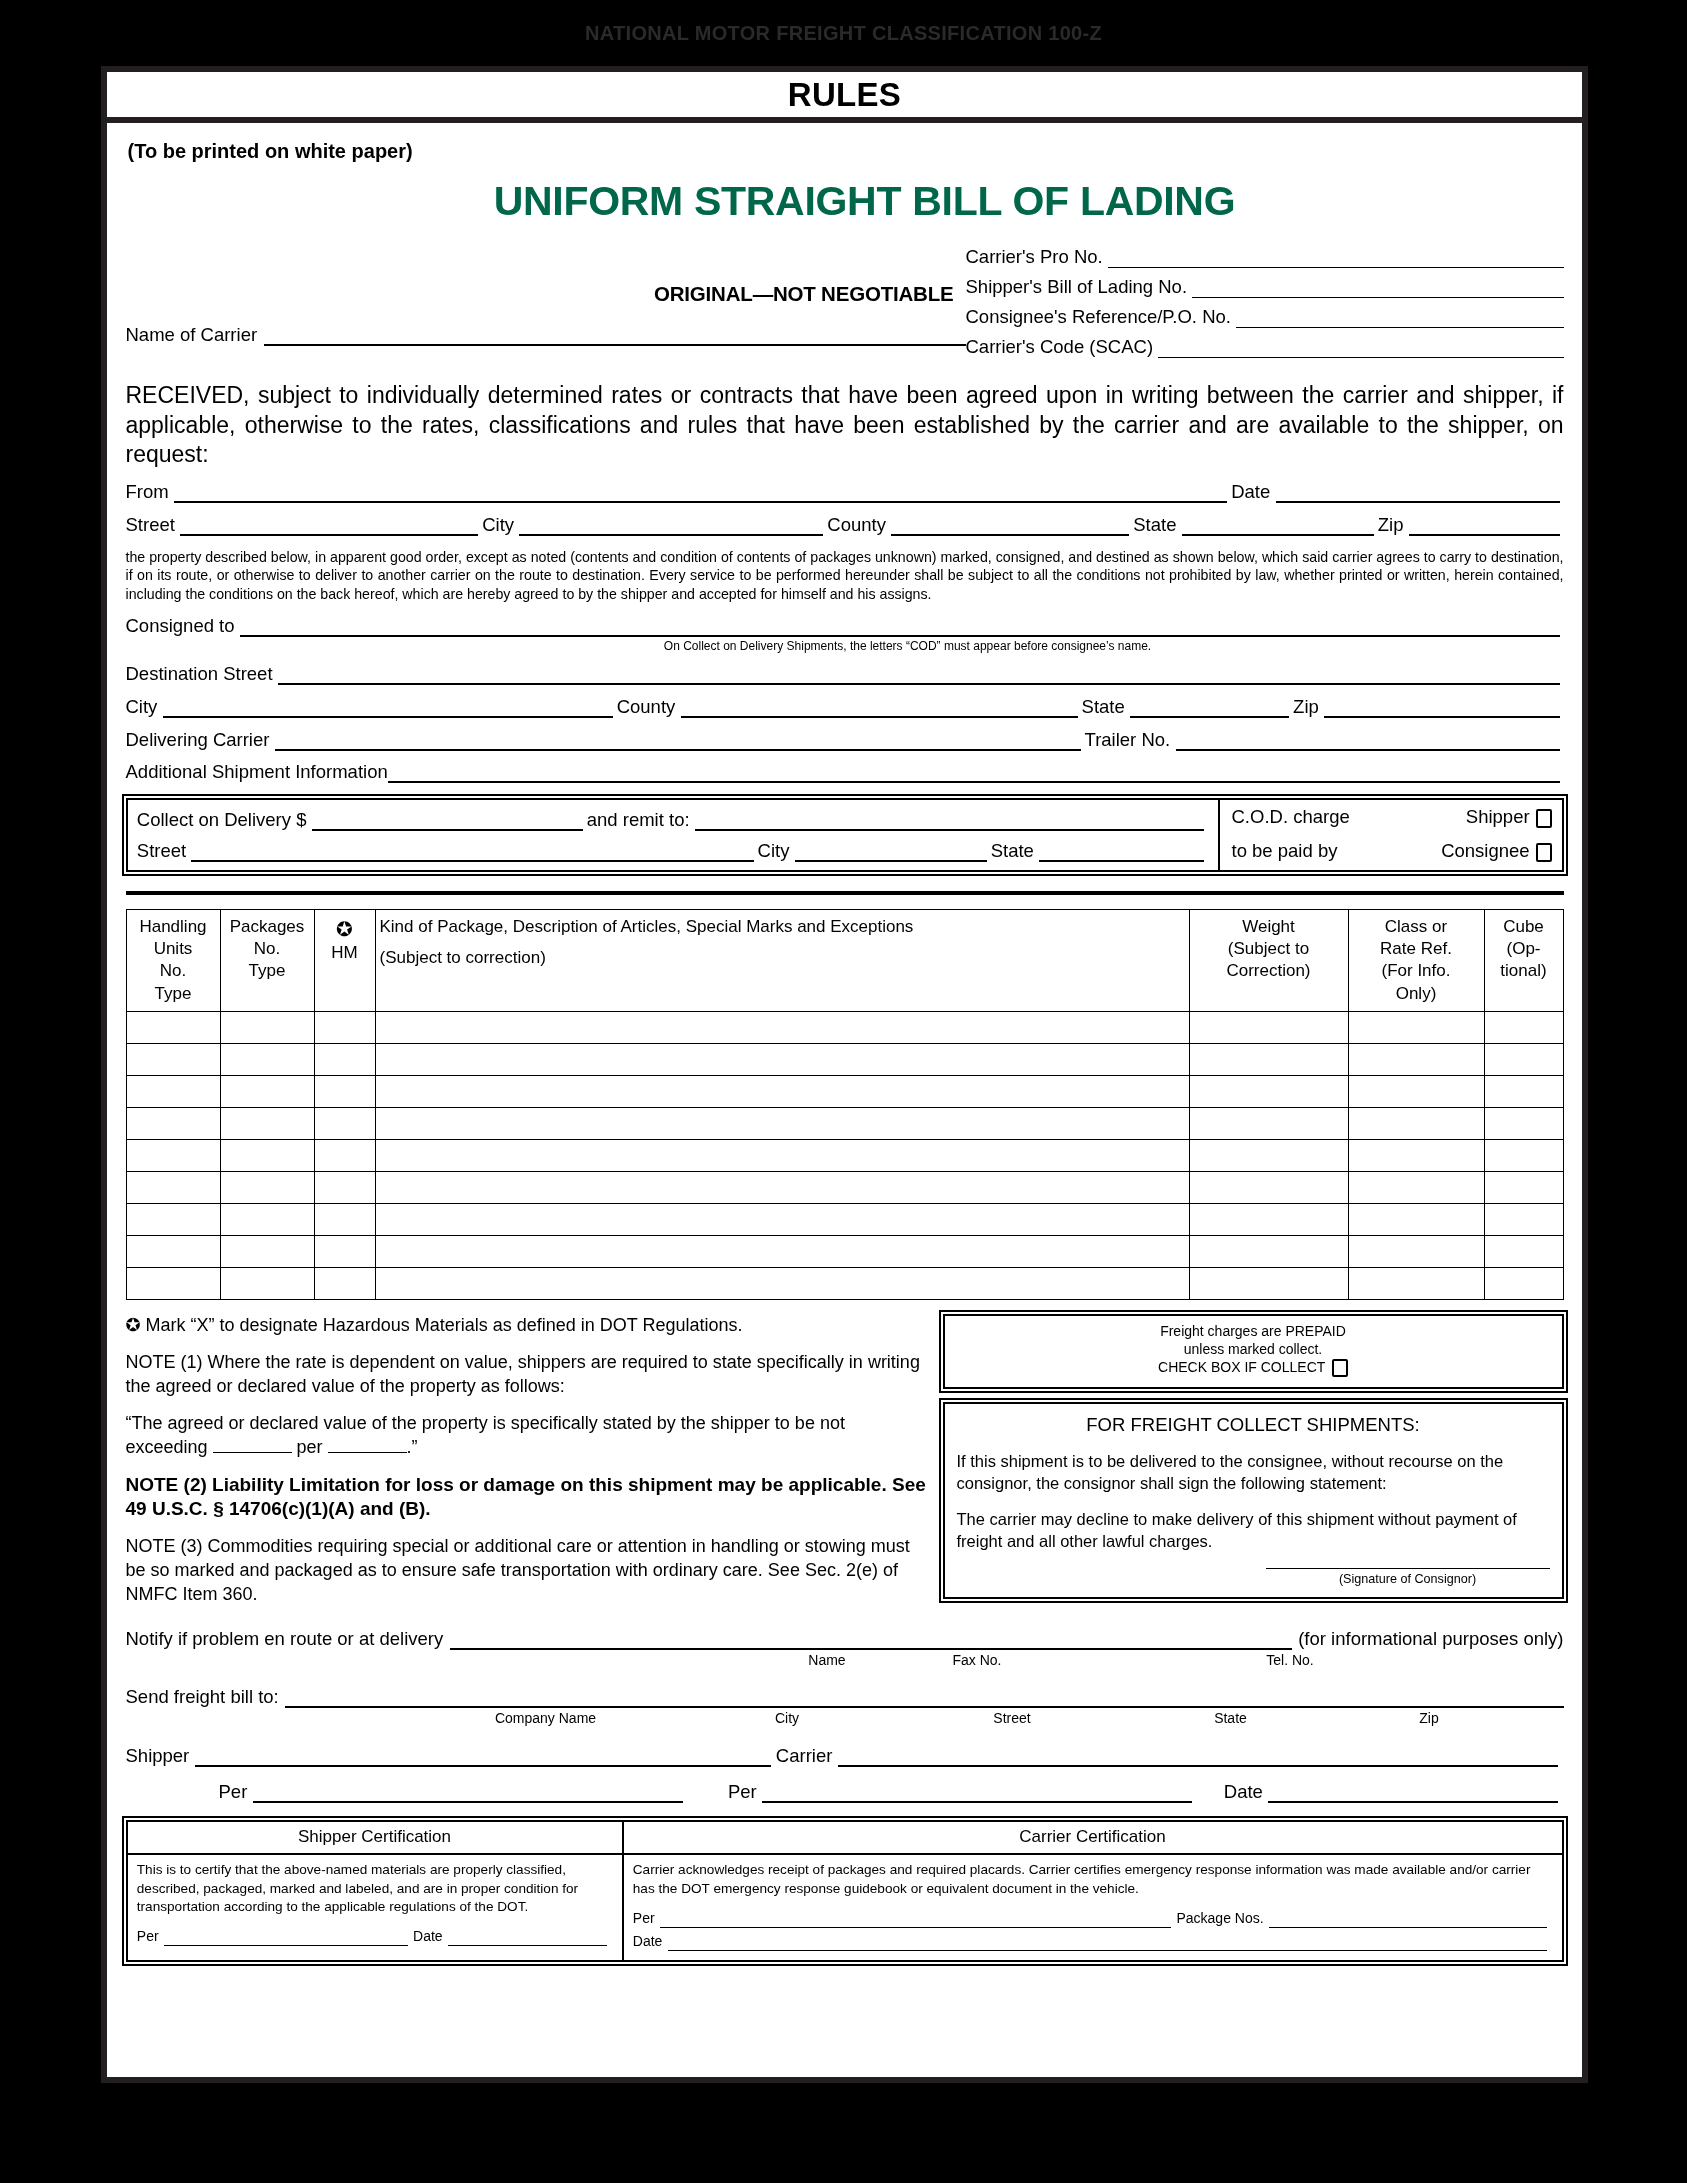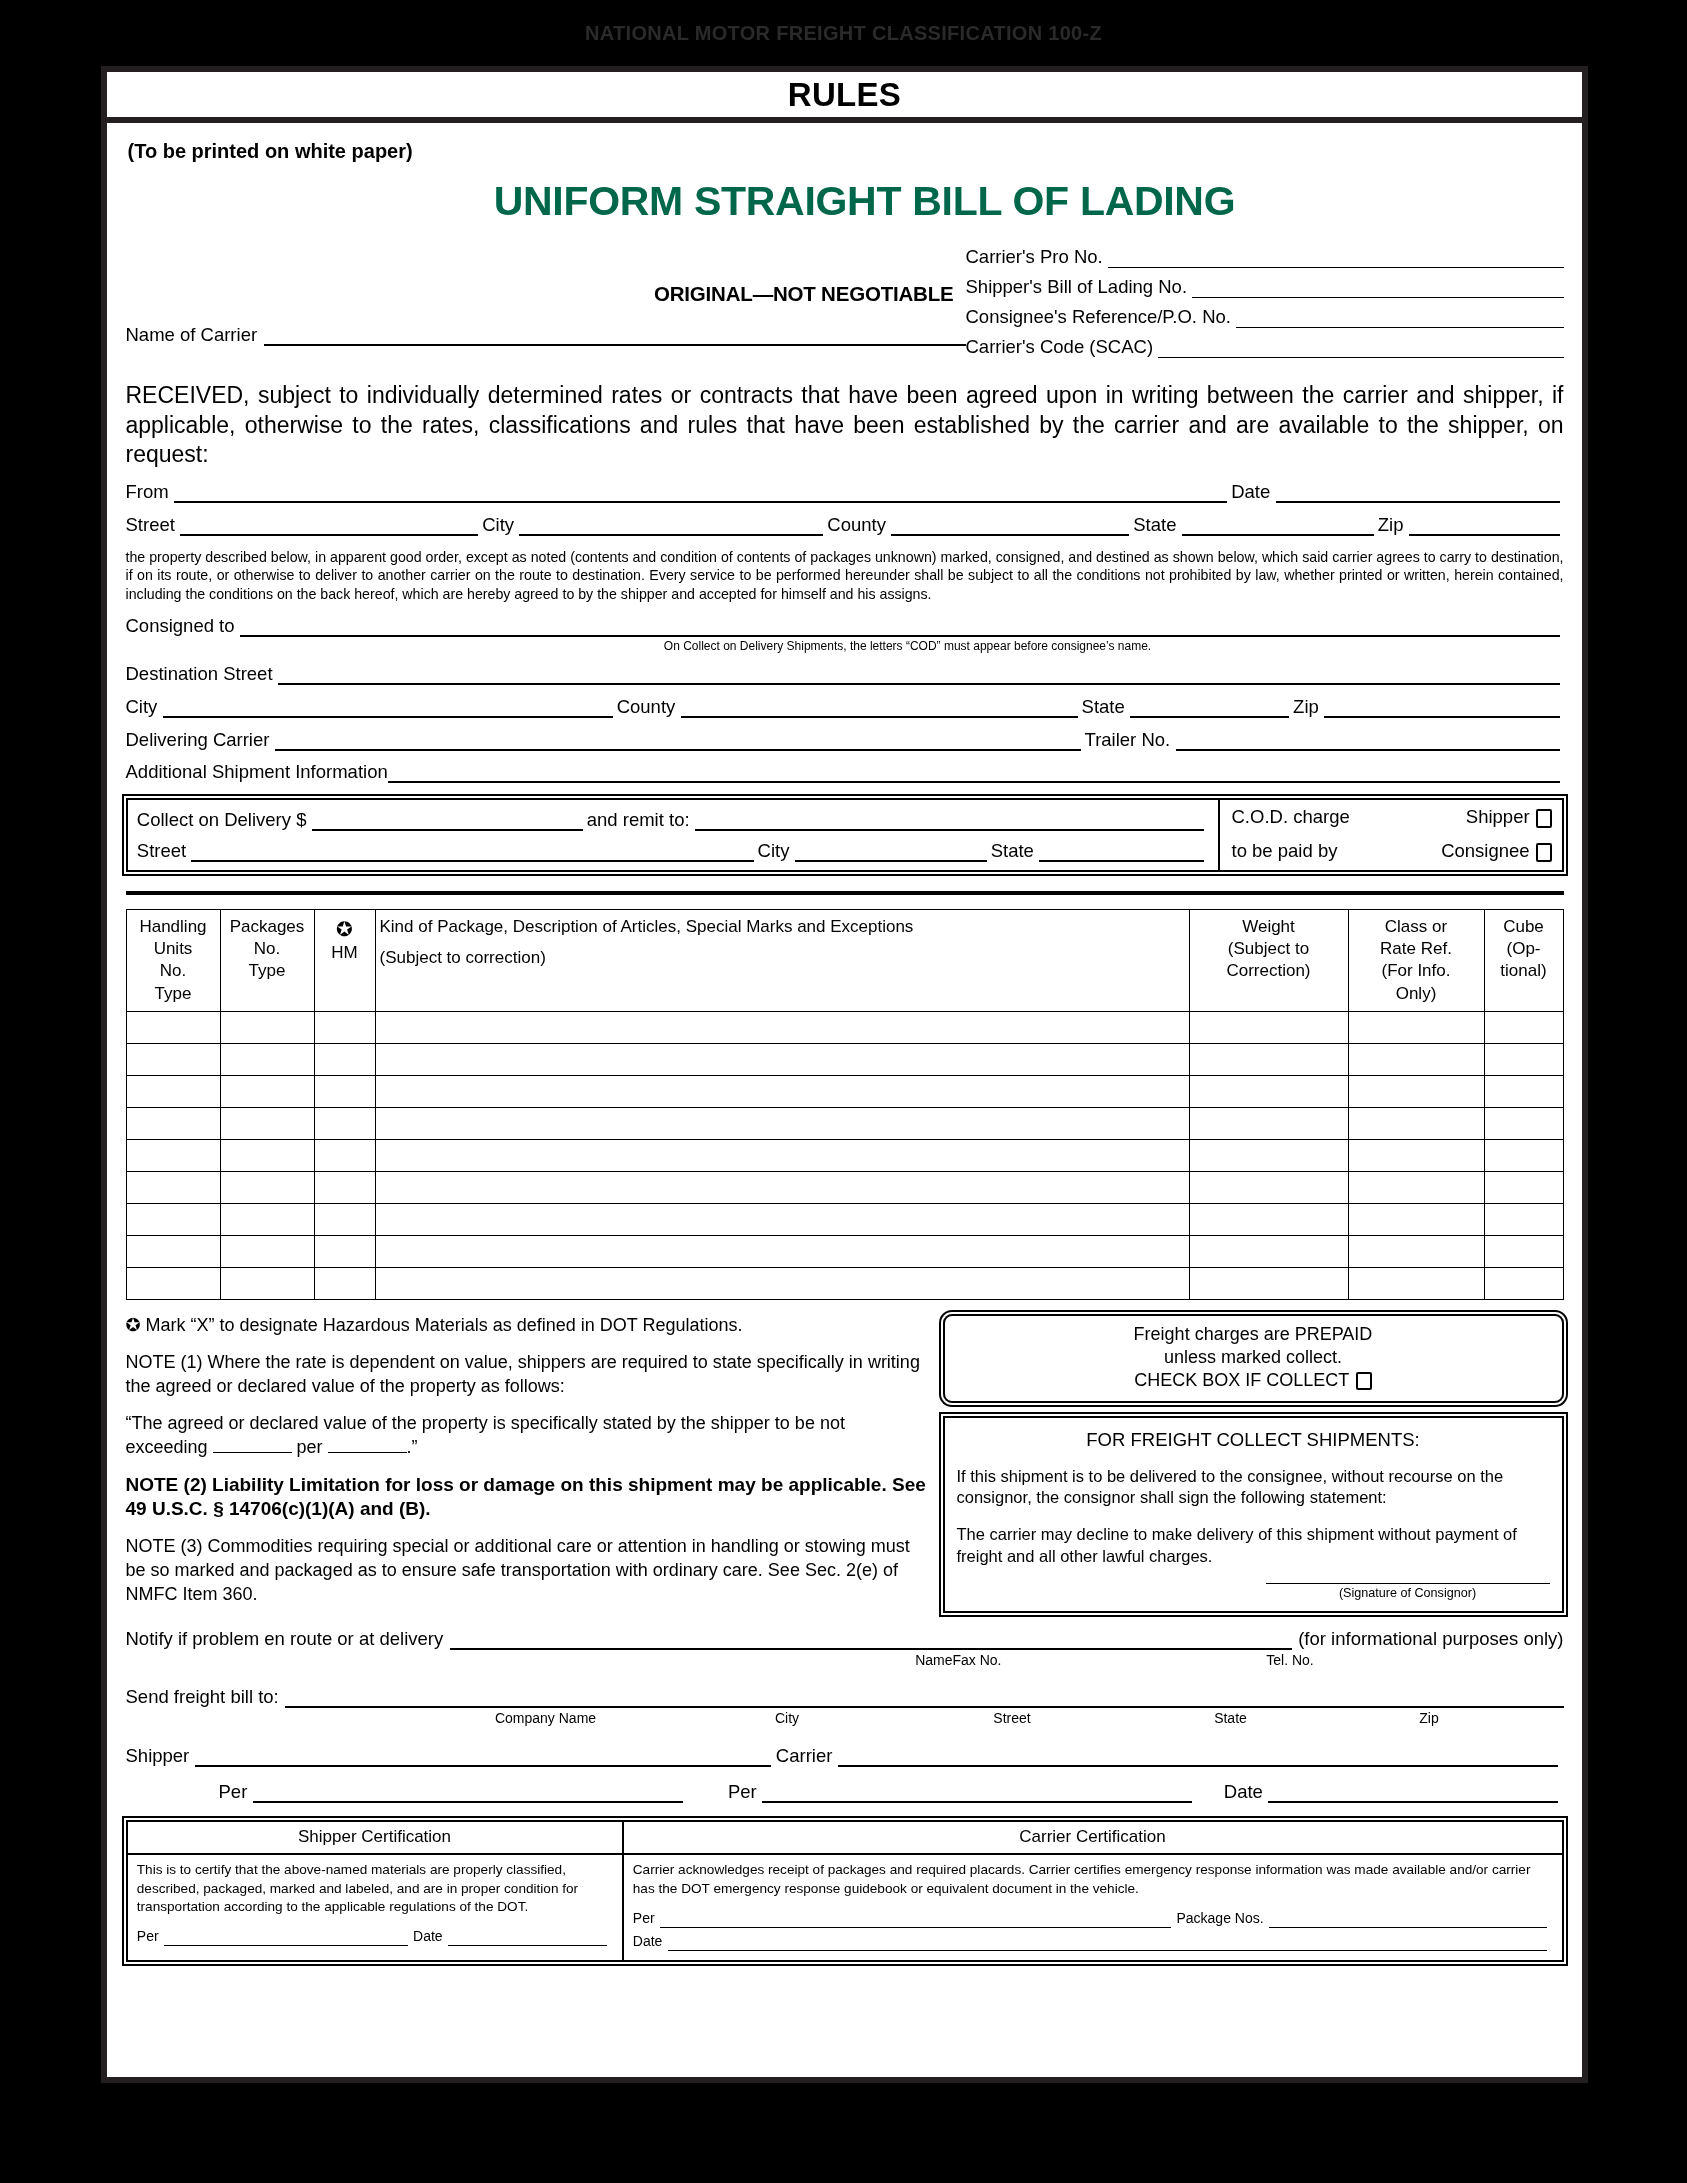--- a/index.html
+++ b/index.html
@@ -113,21 +113,21 @@
   .hmstar { font-size:20px; }
 
   
   .notes-wrap { display:flex; margin-top:14.6px; gap:16px; }
   .notes-left { width:801px; font-size:18px; line-height:1.32; }
   .notes-left p { margin:0 0 13.2px 0; }
   .note2 { font-weight:bold; font-size:19px; line-height:1.3; }
   .notes-right { flex:1; }
 
   .box-dbl { border:2px solid #000; box-shadow:0 0 0 2px #fff, 0 0 0 4px #000; }
-  .prepaid-box { padding:6.6px 6.6px 9.3px 6.6px; text-align:center; font-size:18px; line-height:1.28;border-radius:9px; }
+  .prepaid-box { padding:6.6px 6.6px 9.3px 6.6px; text-align:center; font-size:14px; line-height:1.28; }
   .collect-box { margin-top:13.2px; padding:9.3px 12px 9.3px 12px; font-size:16.5px; line-height:1.33; }
   .collect-box .cb-title { text-align:center; font-size:18.5px; margin-bottom:13.2px; }
   .collect-box p { margin:0 0 14.6px 0; }
   .sig-line { margin-top:15px; text-align:right; }
   .sig-line .rule { border-bottom:1.3px solid #000; height:1.3px; width:284px; margin-left:auto; }
   .sig-line .cap { font-size:12.6px; text-align:center; width:284px; margin-left:auto; padding-top:1.3px; }
 
   
   .notify-row { display:flex; align-items:flex-end; font-size:18.5px; margin-top:8px; }
   .notify-row .fill { flex:1; border-bottom:2px solid #000; height:16.5px; margin:0 6.6px; }
@@ -442,21 +442,21 @@
       </div>
     </div>
 
     <div class="notify-row">
       <span>Notify if problem en route or at delivery</span>
       <span class="fill"></span>
       <span>(for informational purposes only)</span>
     </div>
     <div class="caps">
       <span style="width:576px"></span>
-      <span style="width:251px; text-align:right">Name</span>
+      <span style="width:251px; text-align:center">Name</span>
       <span style="width:225px; text-align:left">Fax No.</span>
       <span style="width:225px; text-align:center">Tel. No.</span>
     </div>
 
     <div class="sendbill">
       <span>Send freight bill to:</span>
       <span class="fill"></span>
     </div>
     <div class="caps">
       <span style="width:291px"></span>

